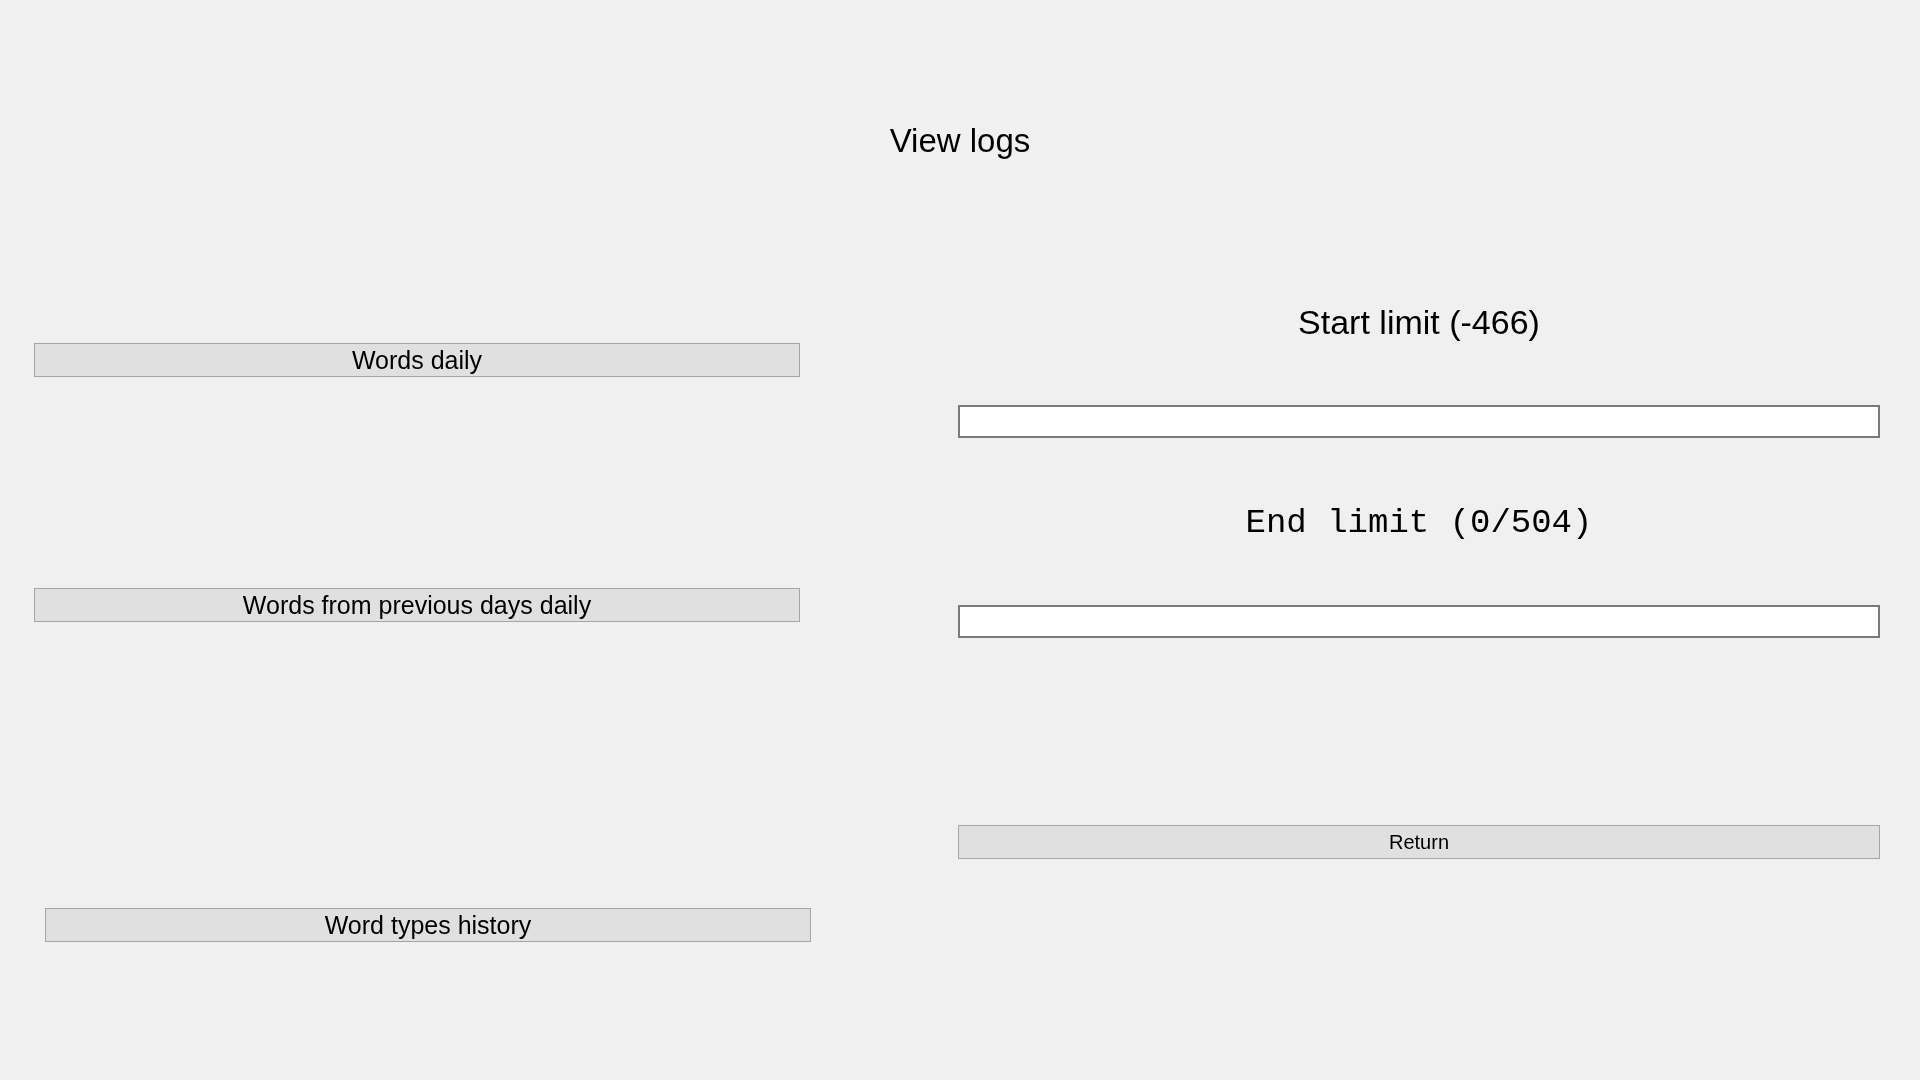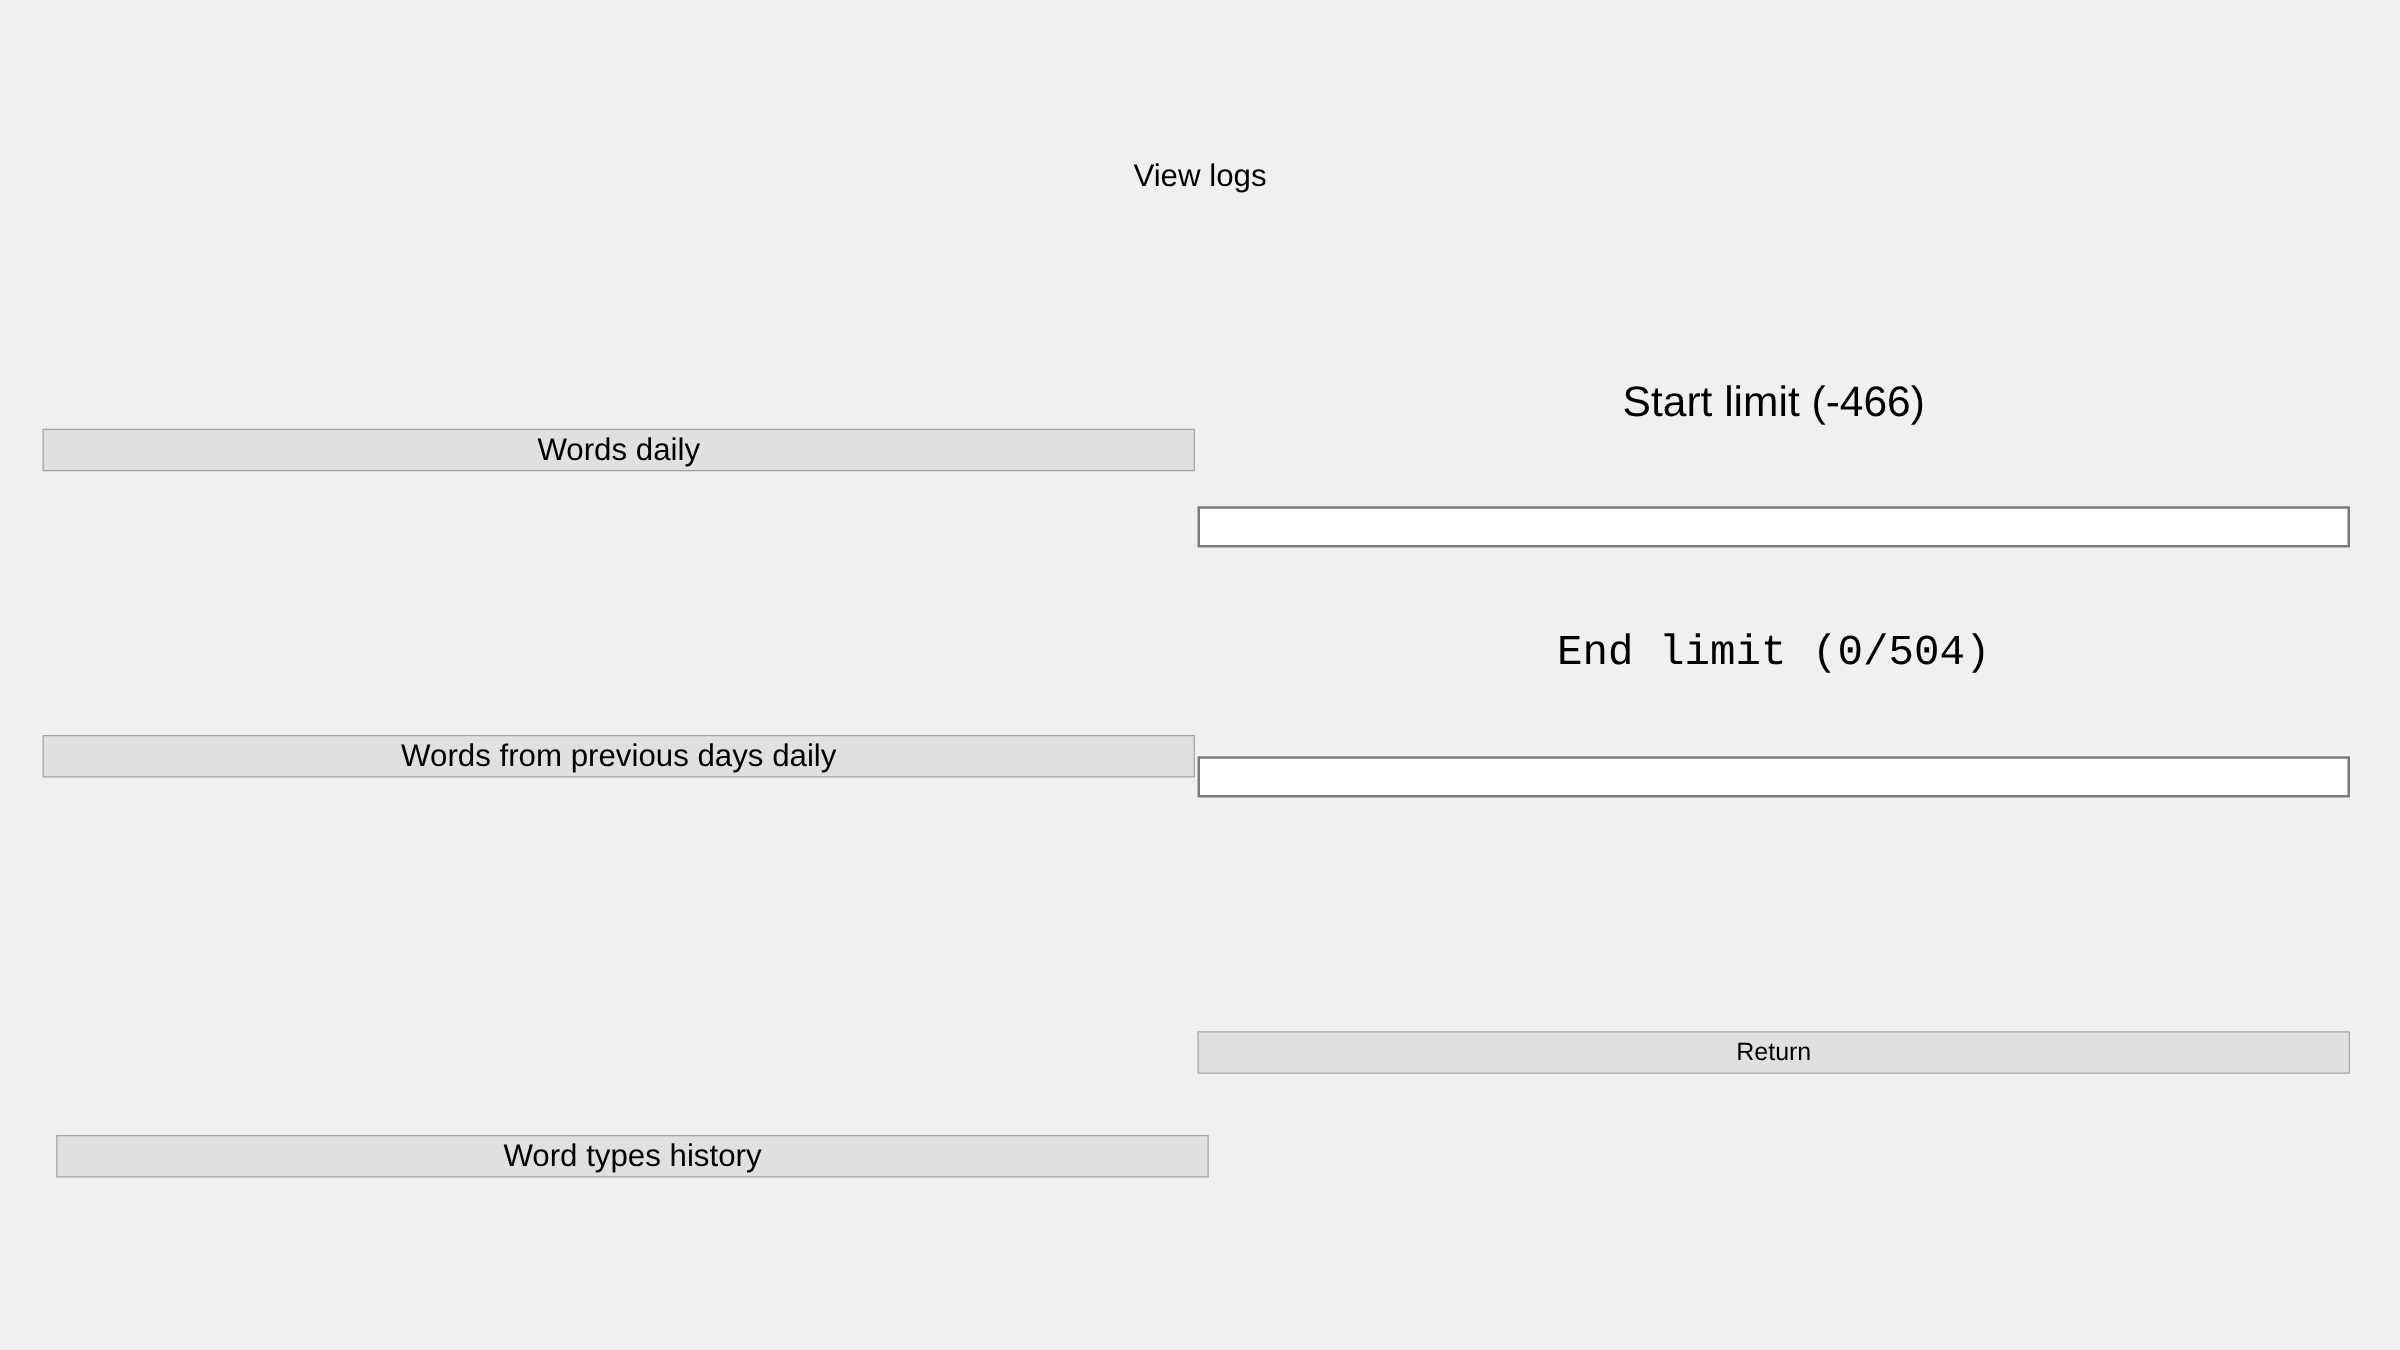--- a/index.html
+++ b/index.html
@@ -17,28 +17,28 @@
     width: 1920px;
     height: 1080px;
     background: #f0f0f0;
   }
   .page-title {
     position: absolute;
     left: 0;
     top: 126px;
     width: 1920px;
     text-align: center;
-    font-size: 25px;
+    font-size: 33px;
     line-height: 30px;
     color: #000000;
   }
   .nav-btn {
     position: absolute;
     left: 34px;
-    width: 922px;
+    width: 766px;
     height: 34px;
     box-sizing: border-box;
     background: #e0e0e0;
     border: 1px solid #a5a5a5;
     font-family: "Liberation Sans", sans-serif;
     font-size: 25px;
     color: #000000;
     text-align: center;
     padding: 0;
     display: block;

